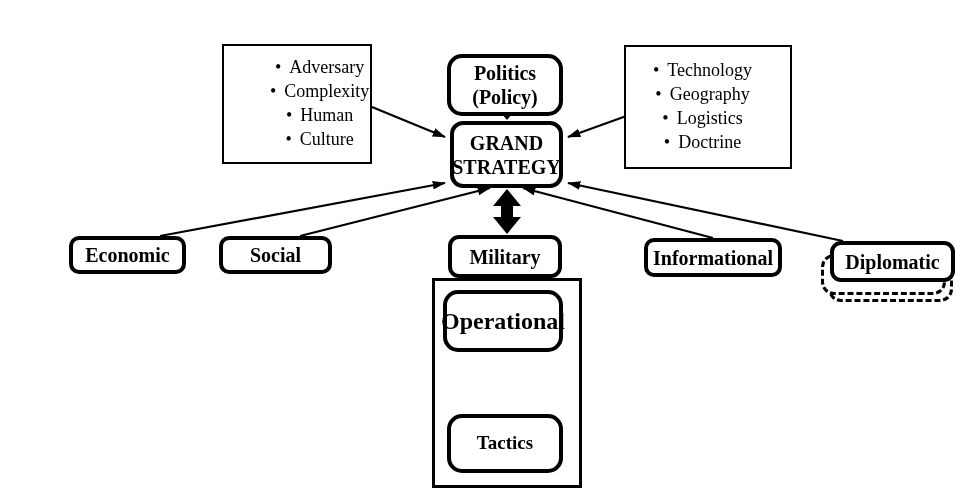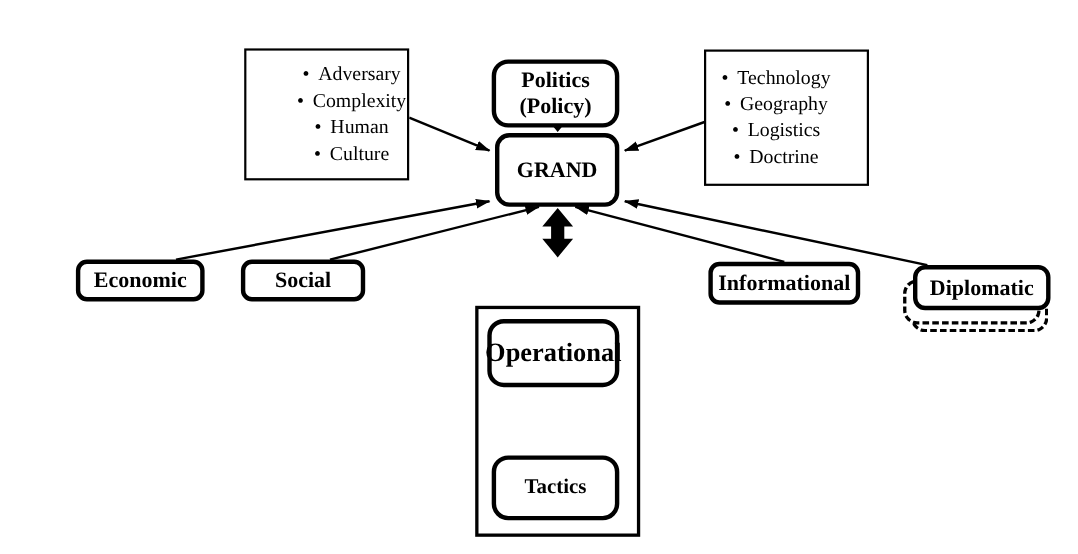--- a/index.html
+++ b/index.html
@@ -107,45 +107,49 @@
   <div class="dashed-shadow" style="left:828px;top:261px;width:125px;height:41px;"></div>
   <div class="dashed-shadow" style="left:821px;top:254px;width:125px;height:41px;"></div>
 
   <div class="node round" style="left:447px;top:13px;width:116px;height:62px;border-radius:15px;margin-top:41px;">
     <span class="ln">Politics</span>
     <span class="ln">(Policy)</span>
   </div>
 
   <div class="node round" style="left:450px;top:121px;width:113px;height:67px;">
     <span class="ln">GRAND</span>
+    <span class="ln">STRATEGY</span>
   </div>
 
   <div class="node square" style="left:222px;top:44px;width:150px;height:120px;padding-left:32px;">
     <ul>
       <li><span class="bullet">•</span><span>Adversary</span></li>
       <li><span class="bullet">•</span><span>Complexity</span></li>
       <li><span class="bullet">•</span><span>Human</span></li>
       <li><span class="bullet">•</span><span>Culture</span></li>
     </ul>
   </div>
 
-  <div class="node square" style="left:640px;top:45px;width:150px;height:124px;">
+  <div class="node square" style="left:624px;top:45px;width:168px;height:124px;padding-left:13px;">
     <ul>
       <li><span class="bullet">•</span><span>Technology</span></li>
       <li><span class="bullet">•</span><span>Geography</span></li>
       <li><span class="bullet">•</span><span>Logistics</span></li>
       <li><span class="bullet">•</span><span>Doctrine</span></li>
     </ul>
   </div>
 
   <div class="node round" style="left:69px;top:236px;width:117px;height:38px;border-radius:10px;">
     <span>Economic</span>
   </div>
   <div class="node round" style="left:219px;top:236px;width:113px;height:38px;border-radius:10px;">
     <span>Social</span>
+  </div>
+  <div class="node round" style="left:448px;top:235px;width:114px;height:43px;border-radius:11px;">
+    <span>Military</span>
   </div>
   <div class="node round" style="left:644px;top:238px;width:138px;height:39px;border-radius:10px;">
     <span>Informational</span>
   </div>
   <div class="node round" style="left:830px;top:241px;width:125px;height:41px;border-radius:11px;">
     <span>Diplomatic</span>
   </div>
 
   <div class="node round" style="left:443px;top:290px;width:120px;height:62px;border-radius:15px;font-size:24px;">
     <span>Operational</span>

